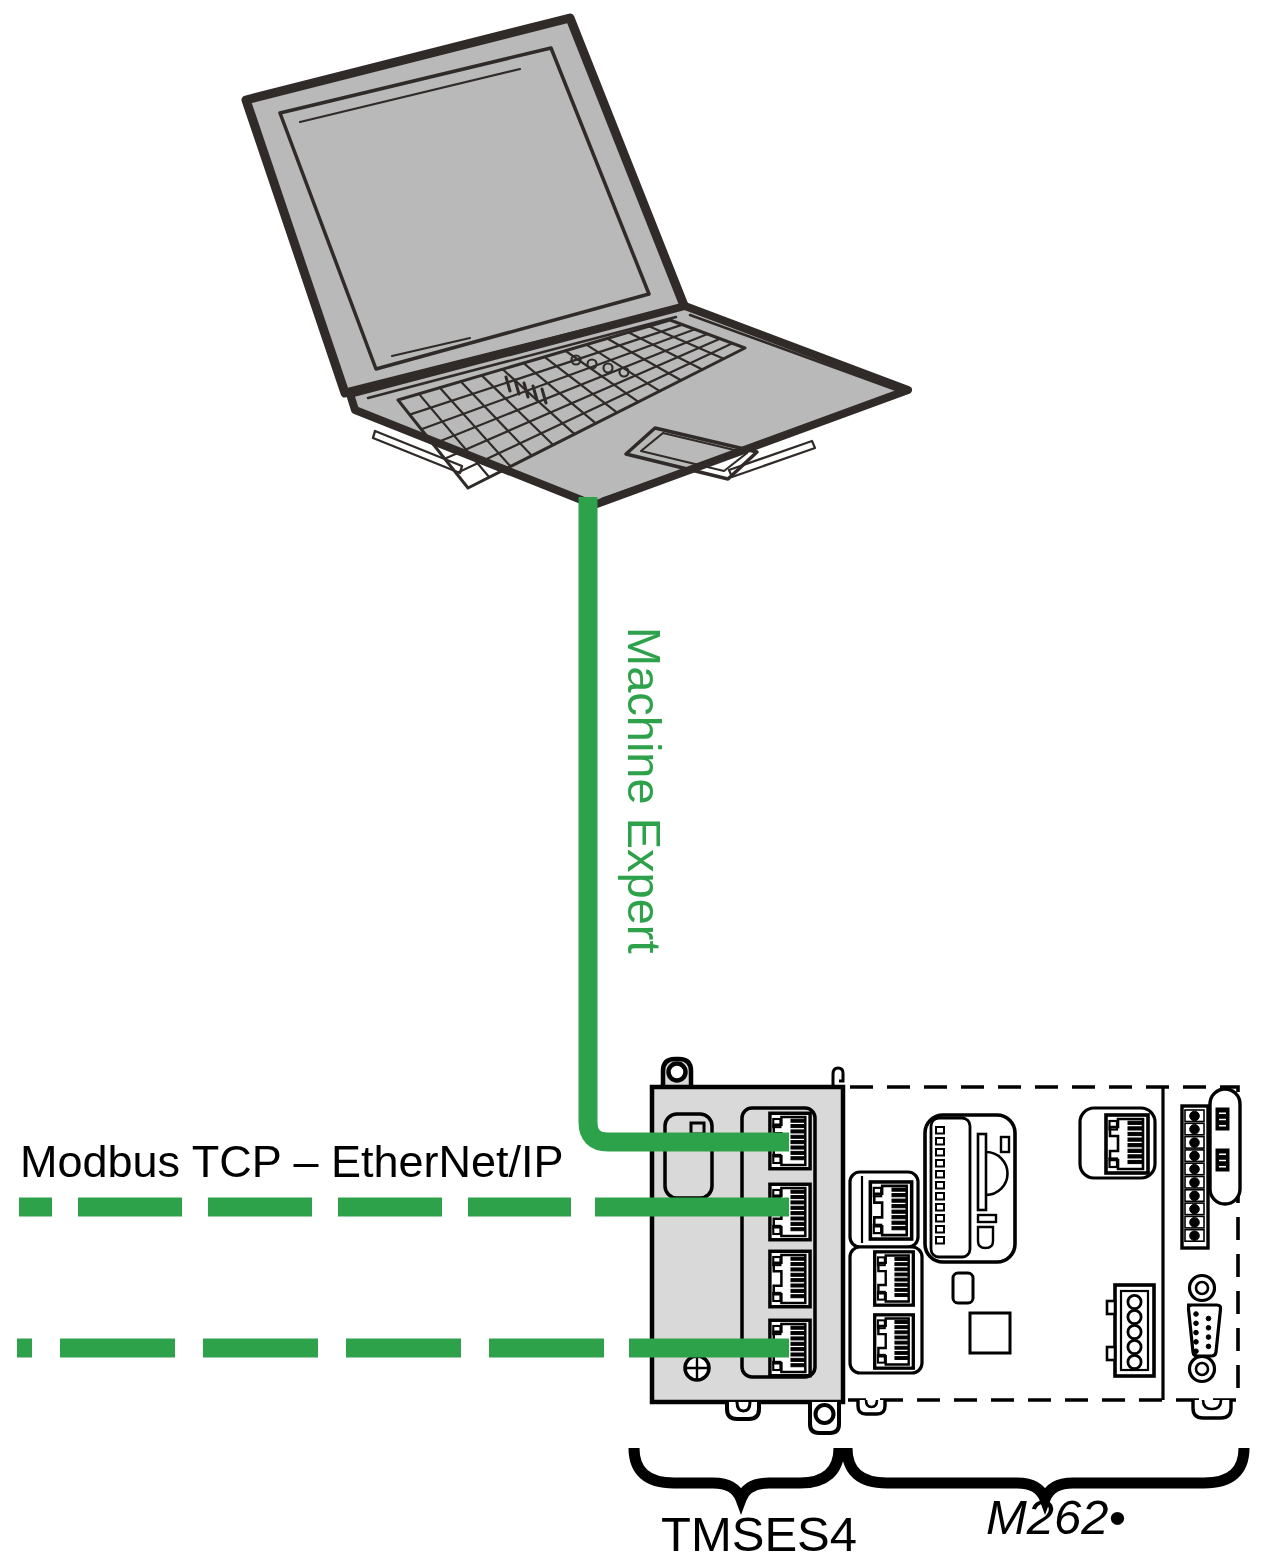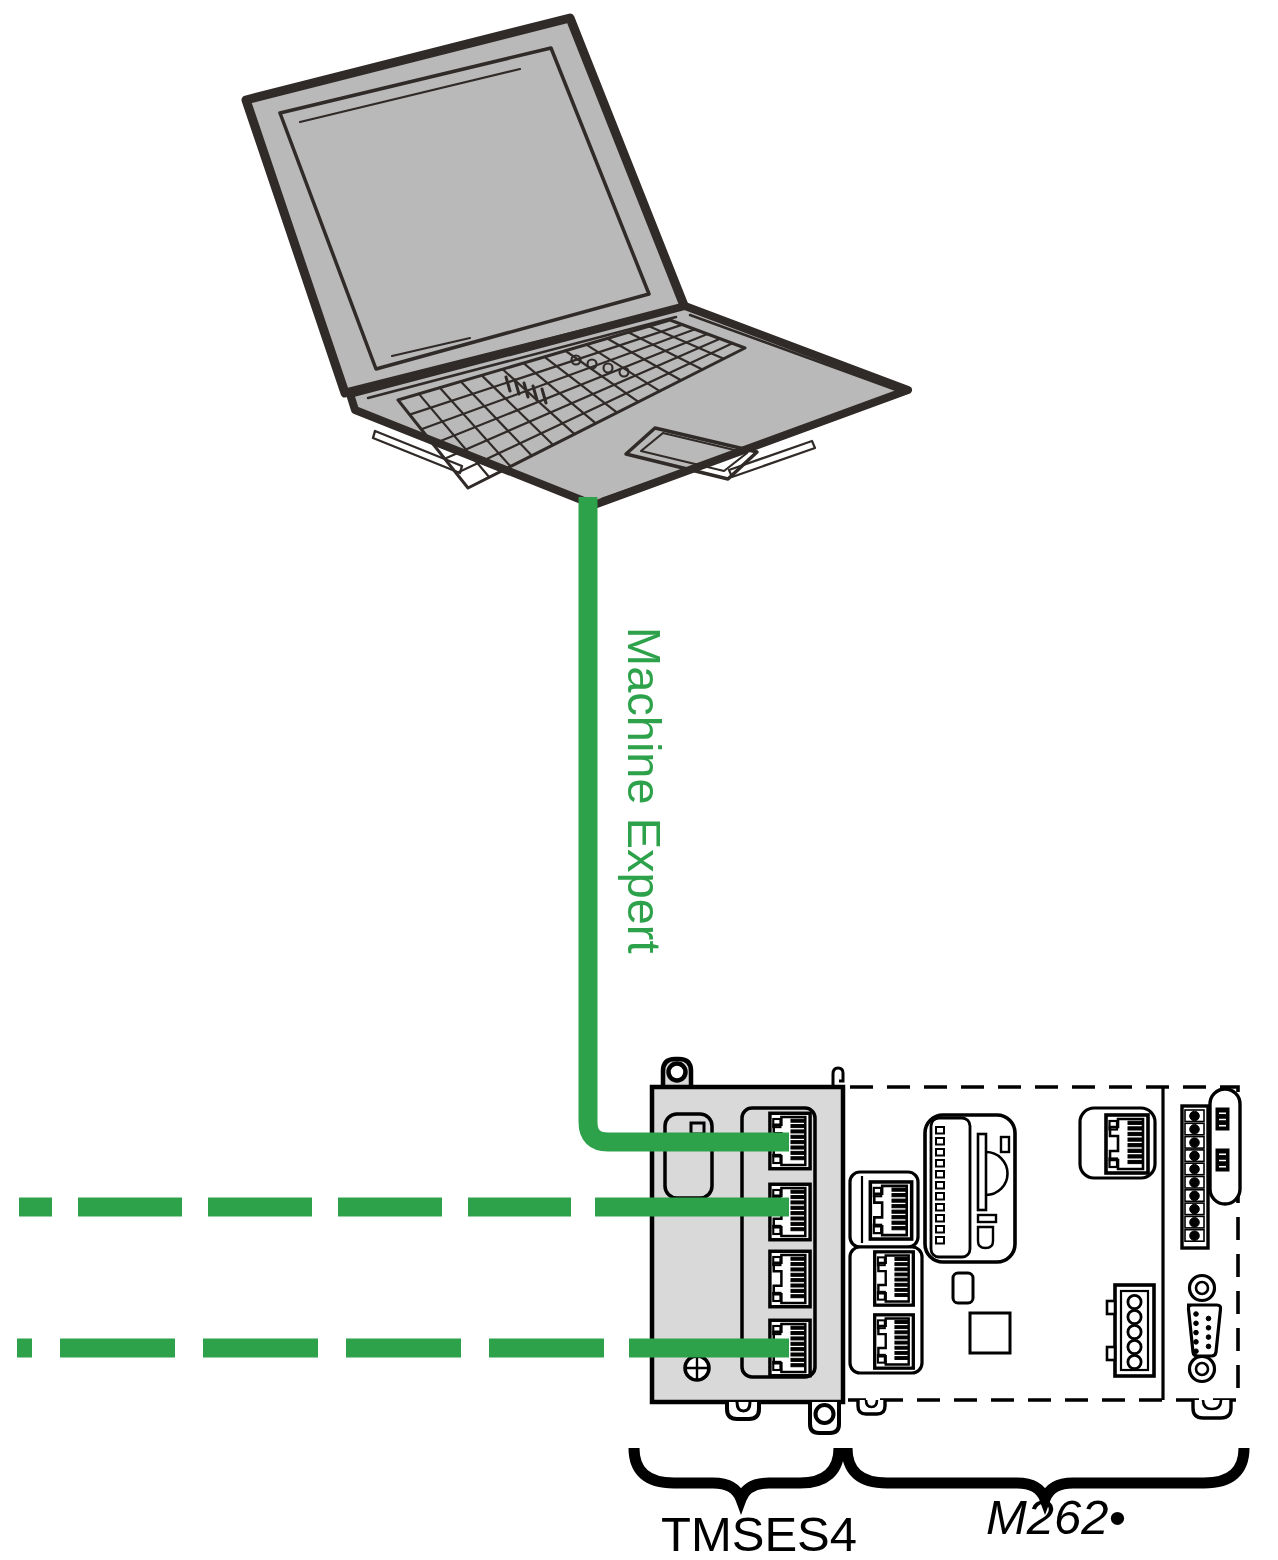--- a/index.html
+++ b/index.html
@@ -242,17 +242,18 @@
 
   <g>
     <path class="cable" d="M588,497 V1122 Q588,1142 608,1142 H789"></path>
     <path class="cable" d="M19,1207 H571" stroke-dasharray="104 26" stroke-dashoffset="71"></path>
     <path class="cable" d="M595,1207 H789"></path>
     <path class="cable" d="M17,1348 H605" stroke-dasharray="115 28" stroke-dashoffset="100"></path>
     <path class="cable" d="M629,1348 H789"></path>
   </g>
 </svg>
 
+<div class="lbl" id="modbus-label">Modbus TCP – EtherNet/IP</div>
 <div class="lbl green rot" id="machine-expert-label">Machine Expert</div>
 <div class="lbl" id="tmses4-label">TMSES4</div>
 <div class="lbl" id="m262-label">M262•</div>
 
 </div>
 
 </body></html>

